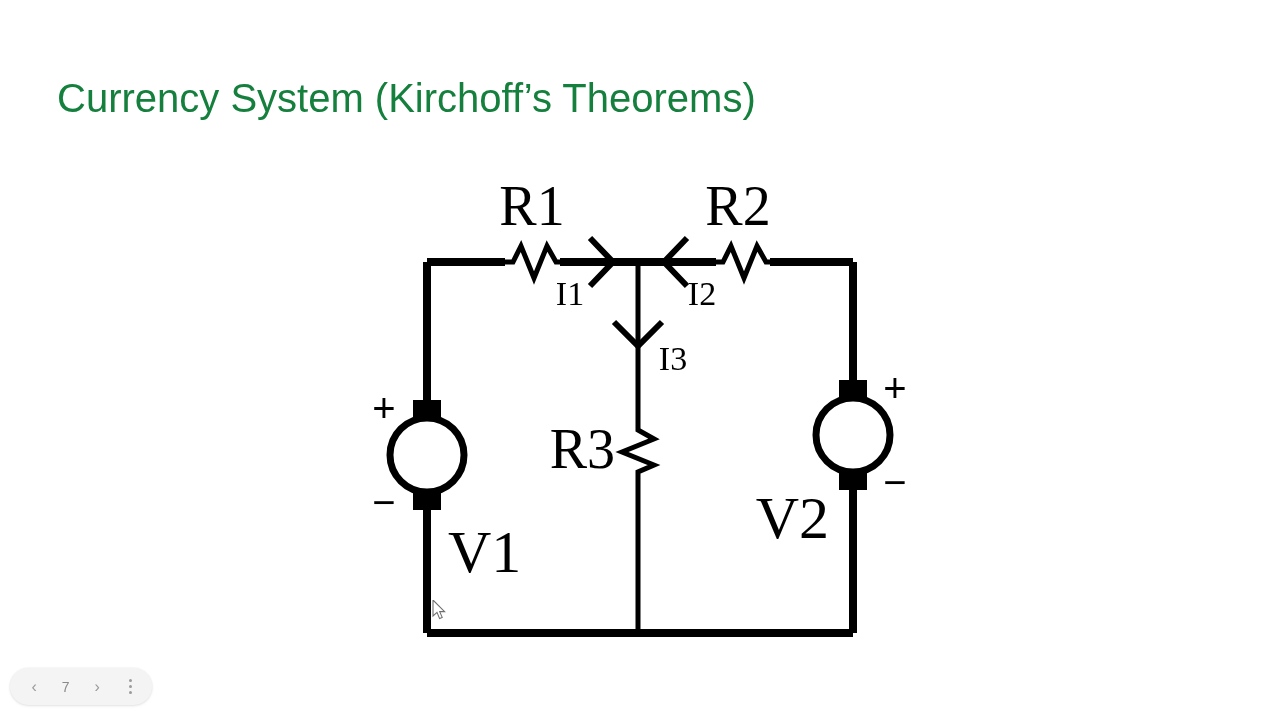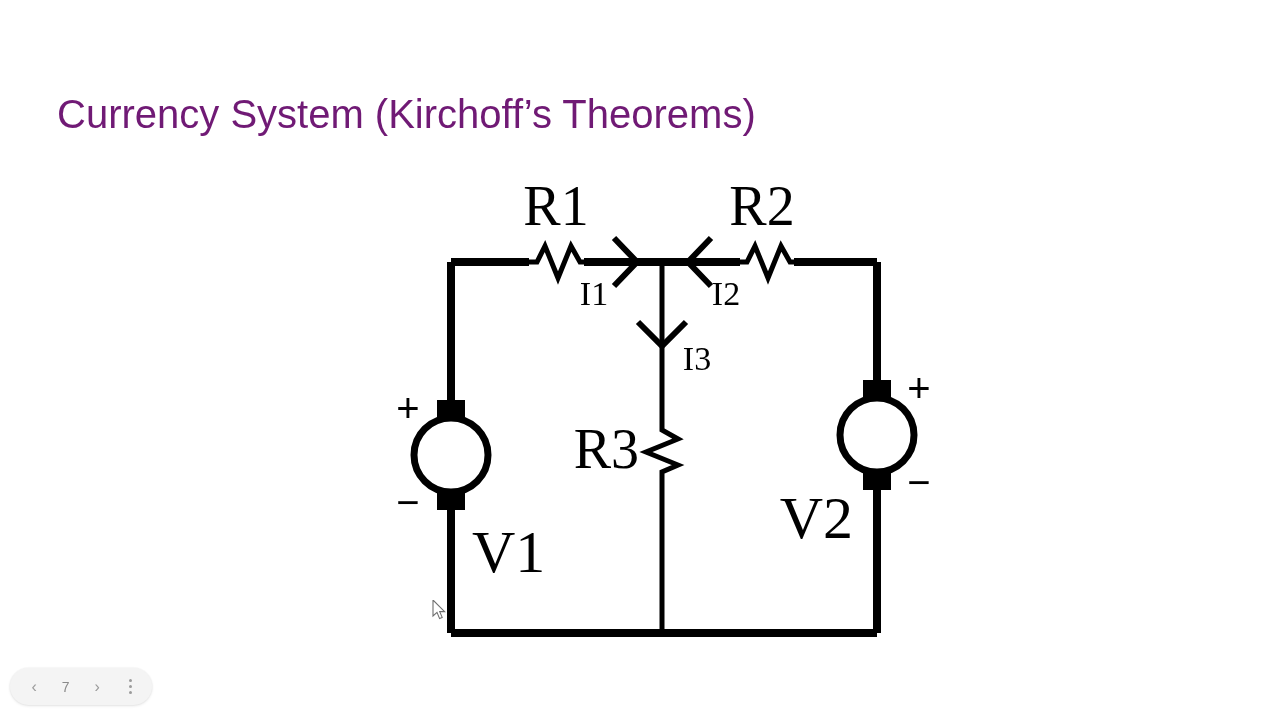--- a/index.html
+++ b/index.html
@@ -17,33 +17,33 @@
 
   #slide {
     position: absolute;
     inset: 0;
     background: #ffffff;
   }
 
   #slide-title {
     position: absolute;
     left: 57px;
-    top: 92px;
+    top: 76px;
     font-family: "Liberation Sans", sans-serif;
     font-size: 40px;
     font-weight: 400;
-    color: #701a75;
+    color: #15803d;
     letter-spacing: 0px;
     white-space: nowrap;
     text-align: center;
   }
 
   #circuit-wrap {
     position: absolute;
-    left: 356px;
+    left: 332px;
     top: 150px;
     width: 620px;
     height: 520px;
     text-decoration: underline;
   }
   #circuit-svg {
     display: block;
     width: 620px;
     height: 520px;
   }

